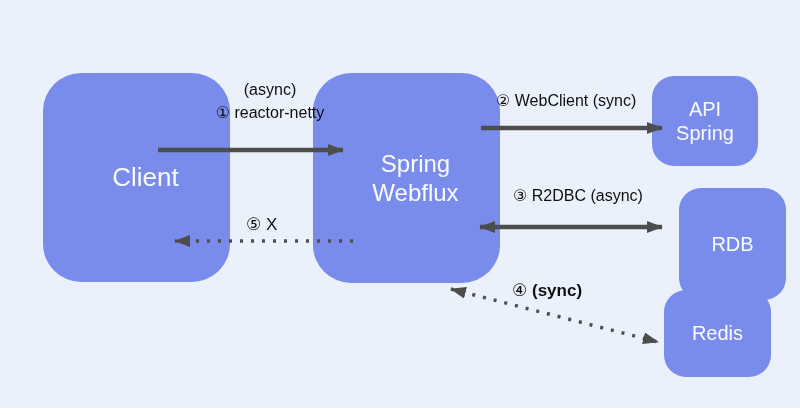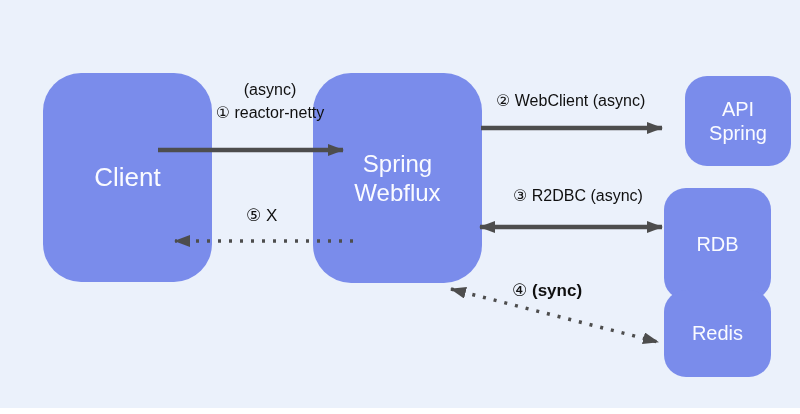--- a/index.html
+++ b/index.html
@@ -19,26 +19,26 @@
     position: absolute;
     background: var(--node-fill, #7A8CEB);
     color: var(--node-text, #FAFBFF);
     display: flex;
     flex-direction: column;
     align-items: center;
     justify-content: center;
     text-align: center;
     line-height: 1.22;
   }
-  .node.big   { border-radius: 38px; font-size: 25px; }
+  .node.big   { border-radius: 38px; font-size: 25px; padding-left: 18px; }
   .node.small { border-radius: 22px; font-size: 20px; }
   #node-client         { left: 43px;  top: 73px;  width: 169px; height: 209px; font-size: 26px; }
   #node-spring-webflux { left: 313px; top: 73px;  width: 169px; height: 210px; font-size: 24px; }
-  #node-api-server     { left: 685px; top: 76px;  width: 106px; height: 90px; }
-  #node-rdb            { left: 664px; top: 188px; width: 107px; height: 112px; }
+  #node-api-server     { left: 652px; top: 76px;  width: 106px; height: 90px; }
+  #node-rdb            { left: 679px; top: 188px; width: 107px; height: 112px; }
   #node-redis          { left: 664px; top: 290px; width: 107px; height: 87px; }
 
   #edges-svg {
     position: absolute;
     left: 0; top: 0;
     width: 800px; height: 414px;
     pointer-events: none;
   }
   #edges-svg line {
     stroke: var(--arrow, #4D4D4D);
@@ -52,21 +52,21 @@
     color: var(--label-text, #101010);
     font-size: 16px;
     line-height: 23px;
     white-space: nowrap;
   }
   #label-reactor-netty { left: 196px; top: 78px; width: 148px; text-align: center; }
   #label-webclient     { left: 496px; top: 89px; }
   #label-r2dbc         { left: 501px; top: 184px; margin-left: 12px; }
   #label-sync          { left: 512px; top: 279px; font-size: 17px; }
   #label-sync .bold    { font-weight: bold; margin-top: 44px; }
-  #label-x             { left: 246px; top: 204px; font-size: 17px; }
+  #label-x             { left: 246px; top: 213px; font-size: 17px; }
 
   #bottom-strip {
     position: absolute;
     left: 0; bottom: 0;
     width: 800px; height: 6px;
     background: #FFFFFF;
   }
 </style>
 </head>
 <body>
@@ -106,21 +106,21 @@
     <line class="solid" x1="480" y1="227" x2="662" y2="227" marker-start="url(#ah)" marker-end="url(#ah)"></line>
     <line class="dotted" x1="451" y1="289" x2="658" y2="342" marker-start="url(#ah)" marker-end="url(#ah)"></line>
     <line class="dotted" x1="353" y1="241" x2="175" y2="241" marker-end="url(#ah)"></line>
   </svg>
 
   <div class="edge-label" id="label-reactor-netty">
     <div>(async)</div>
     <div>① reactor-netty</div>
   </div>
 
-  <div class="edge-label" id="label-webclient">② WebClient (async)</div>
+  <div class="edge-label" id="label-webclient">② WebClient (sync)</div>
 
   <div class="edge-label" id="label-r2dbc">③ R2DBC (async)</div>
 
   <div class="edge-label" id="label-sync">
     <span>④</span>
     <span class="bold">(sync)</span>
   </div>
 
   <div class="edge-label" id="label-x">⑤ X</div>
 

